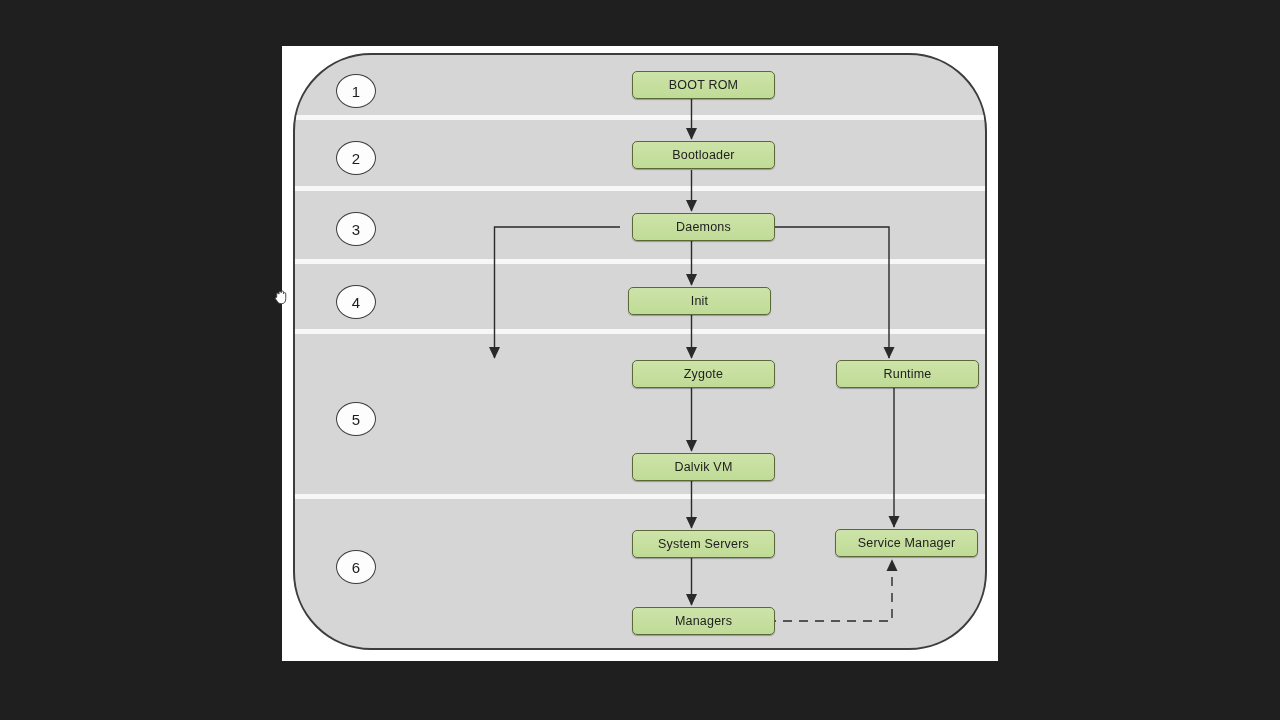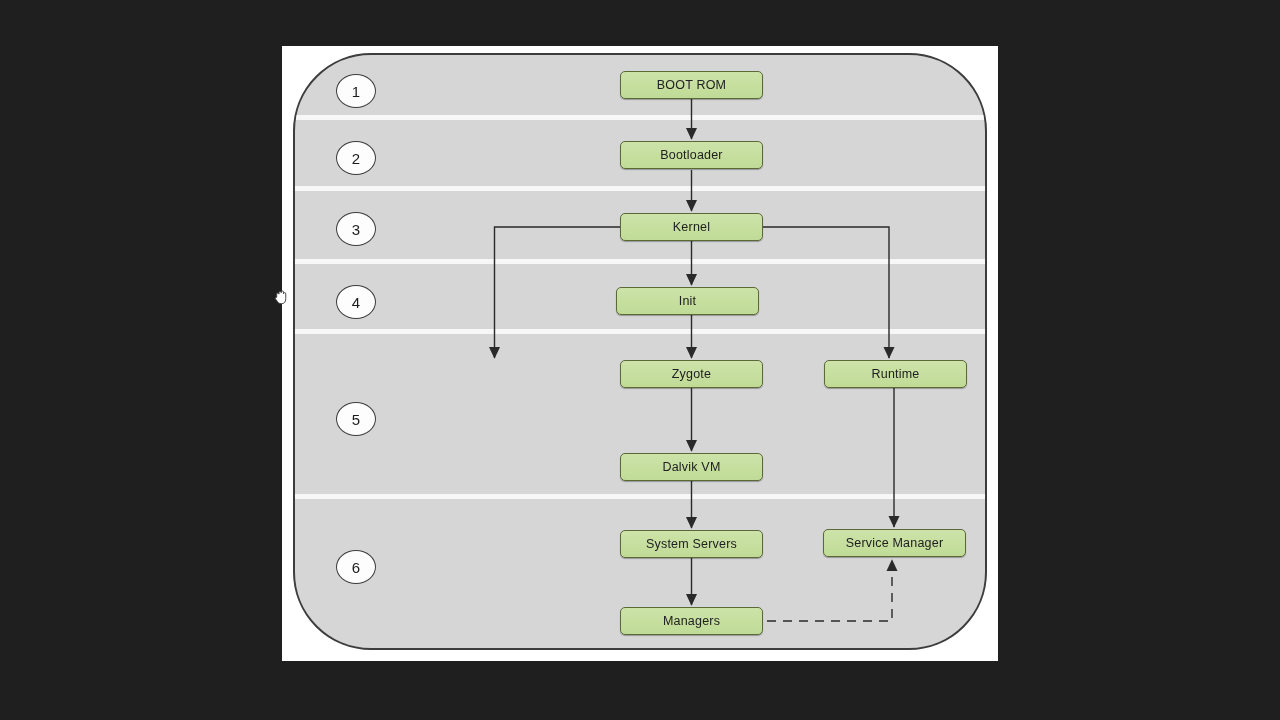--- a/index.html
+++ b/index.html
@@ -24,20 +24,21 @@
     position:absolute;left:0;top:0;width:716px;height:615px;pointer-events:none;
   }
   .node{
     position:absolute;width:143px;height:28px;
     background:linear-gradient(#cde3a9,#c0db96);
     border:1.5px solid #5a6937;border-radius:5px;
     box-shadow:0 1px 1px rgba(0,0,0,0.3);
     display:flex;align-items:center;justify-content:center;
     font-size:12.5px;color:#212121;box-sizing:border-box;
     letter-spacing:0.2px;
+    margin-left:12px;
   }
   .stage-circle{
     position:absolute;width:40px;height:34px;left:54px;
     background:#fdfdfd;border:1.5px solid #3d3d3d;border-radius:50%;
     display:flex;align-items:center;justify-content:center;
     font-size:15px;color:#1c1c1c;box-sizing:border-box;
   }
   .cursor{
     position:absolute;left:273px;top:288px;width:16px;height:17px;z-index:10;
   }
@@ -106,21 +107,21 @@
       <span>6</span>
     </div>
 
   <div class="node" style="left:338px;top:25px">
       <span>BOOT ROM</span>
     </div>
   <div class="node" style="left:338px;top:95px">
       <span>Bootloader</span>
     </div>
   <div class="node" style="left:338px;top:167px">
-      <span>Kernel</span>
+      <span>Daemons</span>
     </div>
   <div class="node" style="left:334px;top:241px">
       <span>Init</span>
     </div>
   <div class="node" style="left:338px;top:314px">
       <span>Zygote</span>
     </div>
   <div class="node" style="left:338px;top:407px">
       <span>Dalvik VM</span>
     </div>

